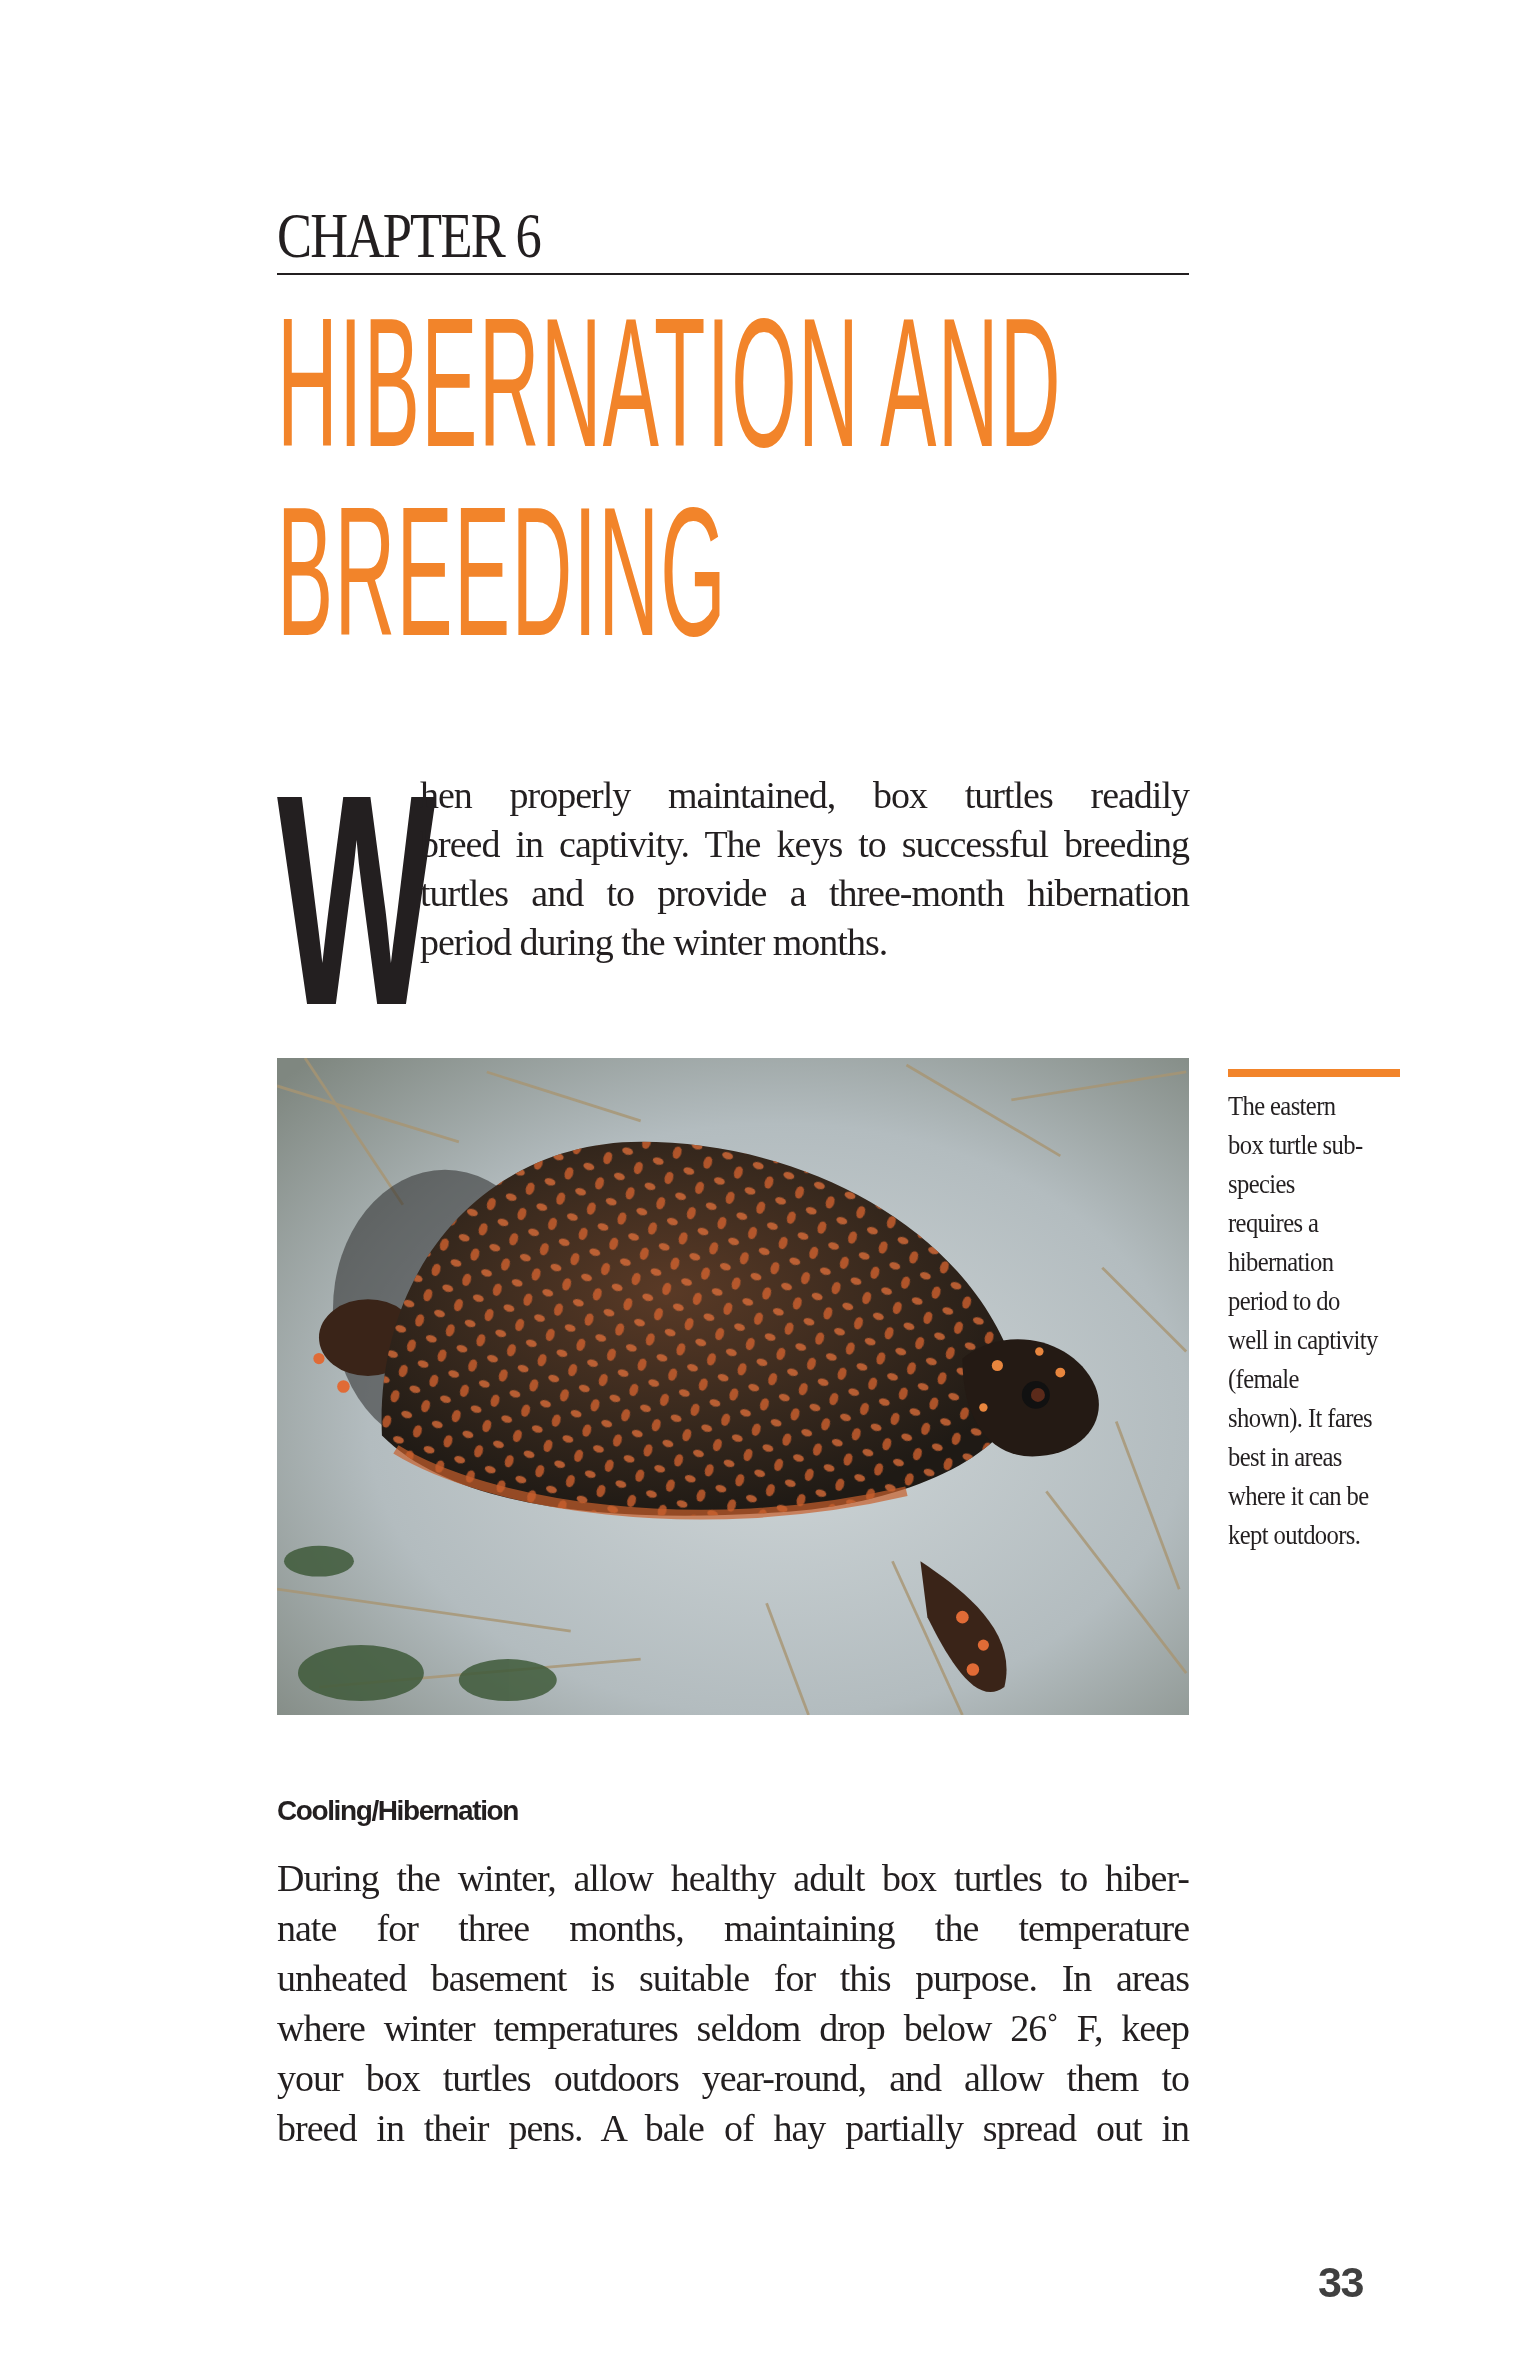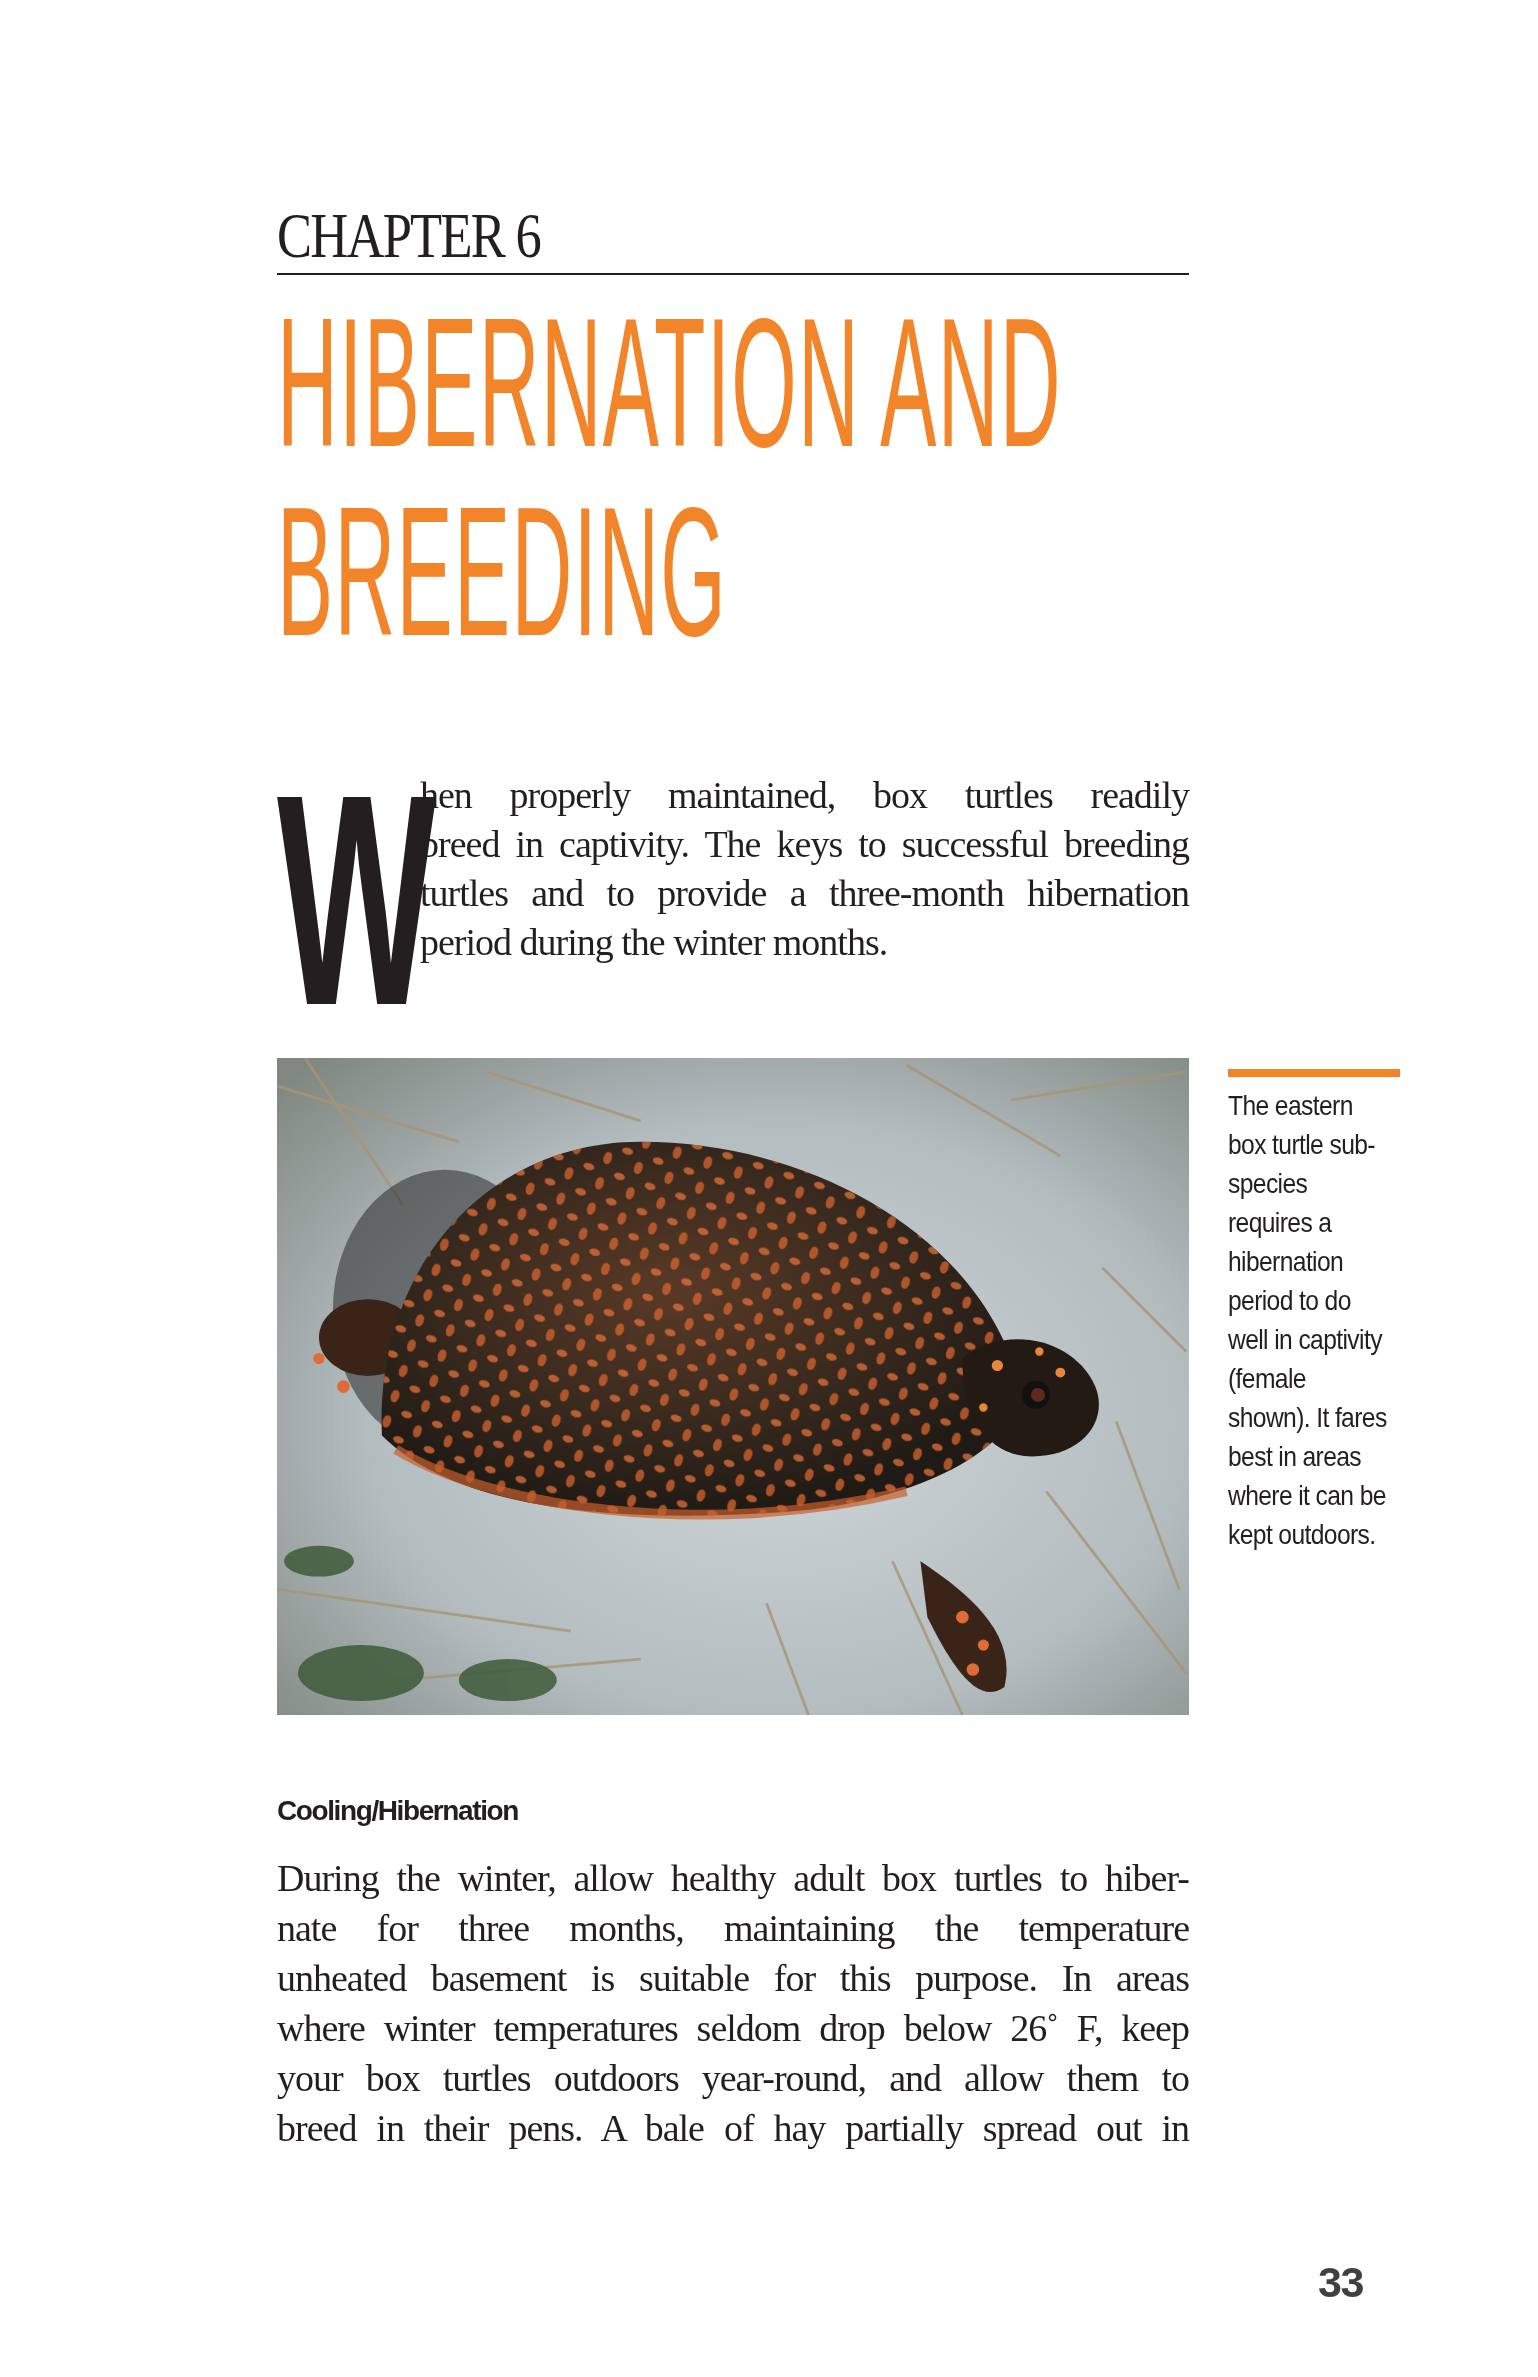--- a/index.html
+++ b/index.html
@@ -57,21 +57,21 @@
     overflow: hidden; background: #b9c2c4;
   }
   .photo svg { display: block; width: 100%; height: 100%; }
 
   .sidebar-rule {
     position: absolute; left: 1228px; top: 1069px; width: 172px; height: 7.7px;
     background: #f2842a;
   }
   .caption {
     position: absolute; left: 1228px; top: 1086px; width: 182px;
-    font-family: Liberation Sans, sans-serif;
+    font-family: Liberation Serif, serif;
     font-size: 28px; color: #231f20; letter-spacing: -0.7px;
   }
   .caption .cline {
     display: block; height: 39px; line-height: 39px; white-space: nowrap;
     transform: scaleX(0.88); transform-origin: left center;
   }
 
   .section-heading {
     position: absolute; left: 277px; top: 1786px;
     font-family: "Liberation Sans", "DejaVu Sans", sans-serif;

